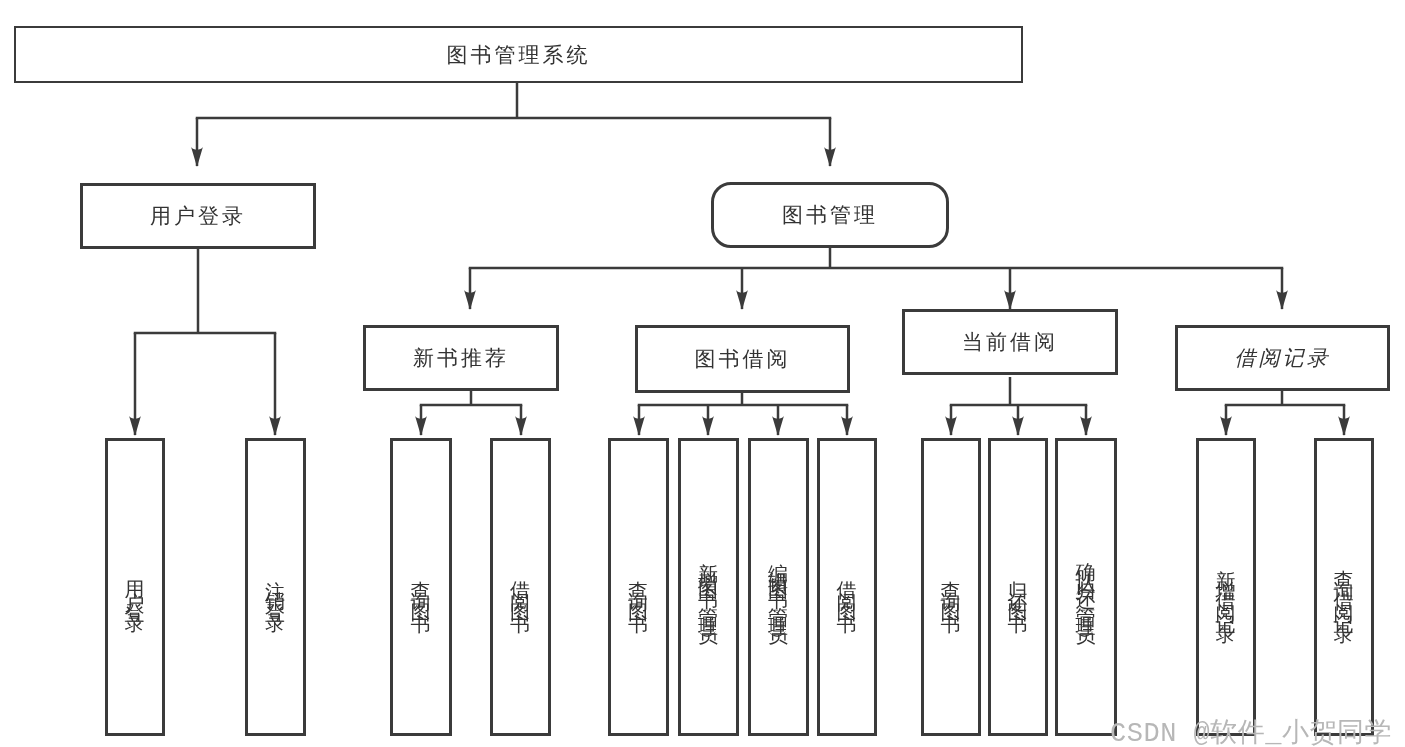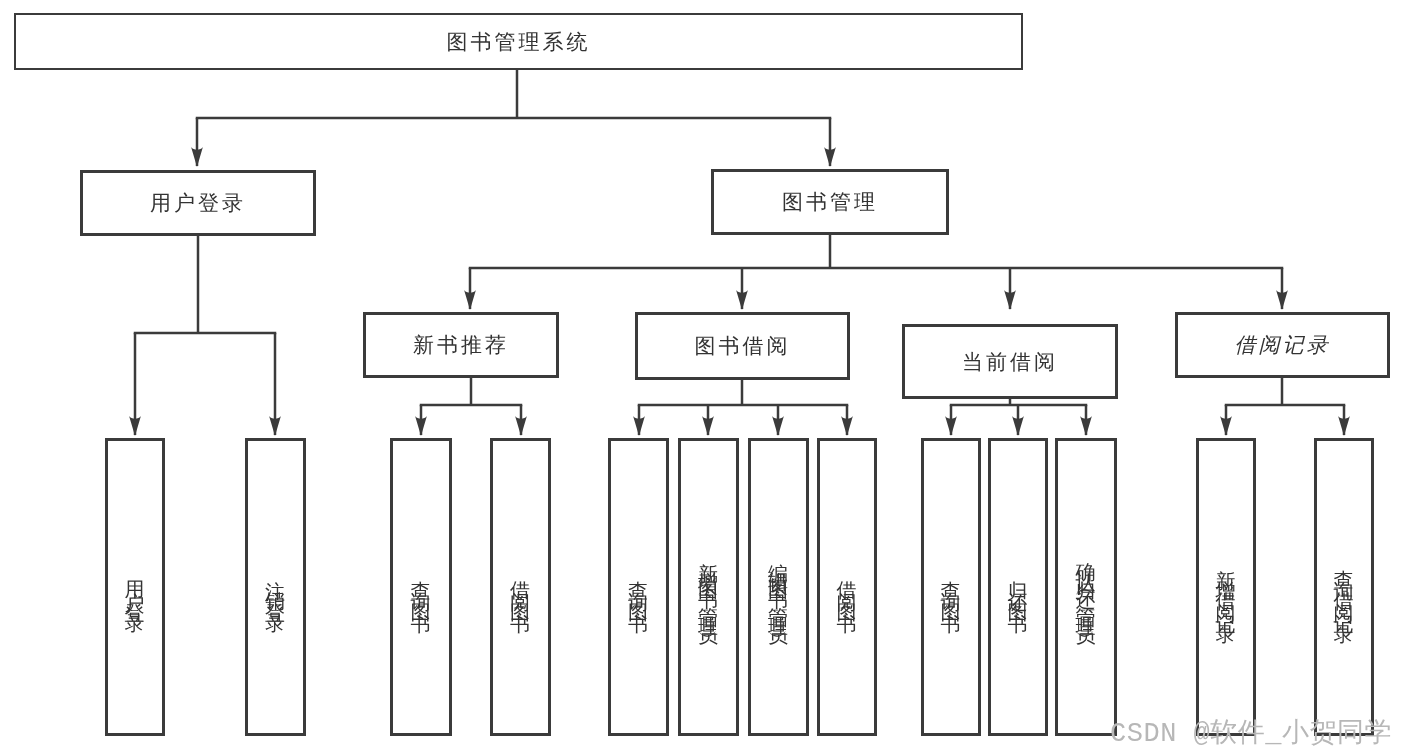--- a/index.html
+++ b/index.html
@@ -17,20 +17,21 @@
     background:#ffffff;
     border:3px solid #3b3b3b;
     display:flex;align-items:center;justify-content:center;
     color:#333333;
     z-index:2;
   }
   .node.hlabel{
     font-size:21px;
     letter-spacing:3px;
     white-space:nowrap;
+    margin-top:13px;
   }
   .node.root{border-width:2.5px;}
   .leaf{
     position:absolute;
     box-sizing:border-box;
     background:#ffffff;
     border:3px solid #3b3b3b;
     display:flex;align-items:center;justify-content:center;
     z-index:2;
   }
@@ -109,31 +110,31 @@
     </g>
   </svg>
 
   <div class="node hlabel root" style="left:14px;top:13px;width:1009px;height:57px;">
     <span>图书管理系统</span>
   </div>
 
   <div class="node hlabel" style="left:80px;top:170px;width:236px;height:66px;">
     <span>用户登录</span>
   </div>
-  <div class="node hlabel" style="left:711px;top:169px;width:238px;height:66px;">
+  <div class="node hlabel" style="left:711px;top:169px;width:238px;height:66px;border-radius:20px;">
     <span>图书管理</span>
   </div>
 
   <div class="node hlabel" style="left:363px;top:312px;width:196px;height:66px;">
     <span>新书推荐</span>
   </div>
   <div class="node hlabel" style="left:635px;top:312px;width:215px;height:68px;">
     <span>图书借阅</span>
   </div>
-  <div class="node hlabel" style="left:902px;top:324px;width:216px;height:75px;">
+  <div class="node hlabel" style="left:902px;top:296px;width:216px;height:66px;">
     <span>当前借阅</span>
   </div>
   <div class="node hlabel" style="left:1175px;top:312px;width:215px;height:66px;font-style:italic;">
     <span>借阅记录</span>
   </div>
 
   <div class="leaf" style="left:105px;top:438px;width:60px;height:298px;">
     <span>用户登录</span>
   </div>
   <div class="leaf" style="left:245px;top:438px;width:61px;height:298px;">

